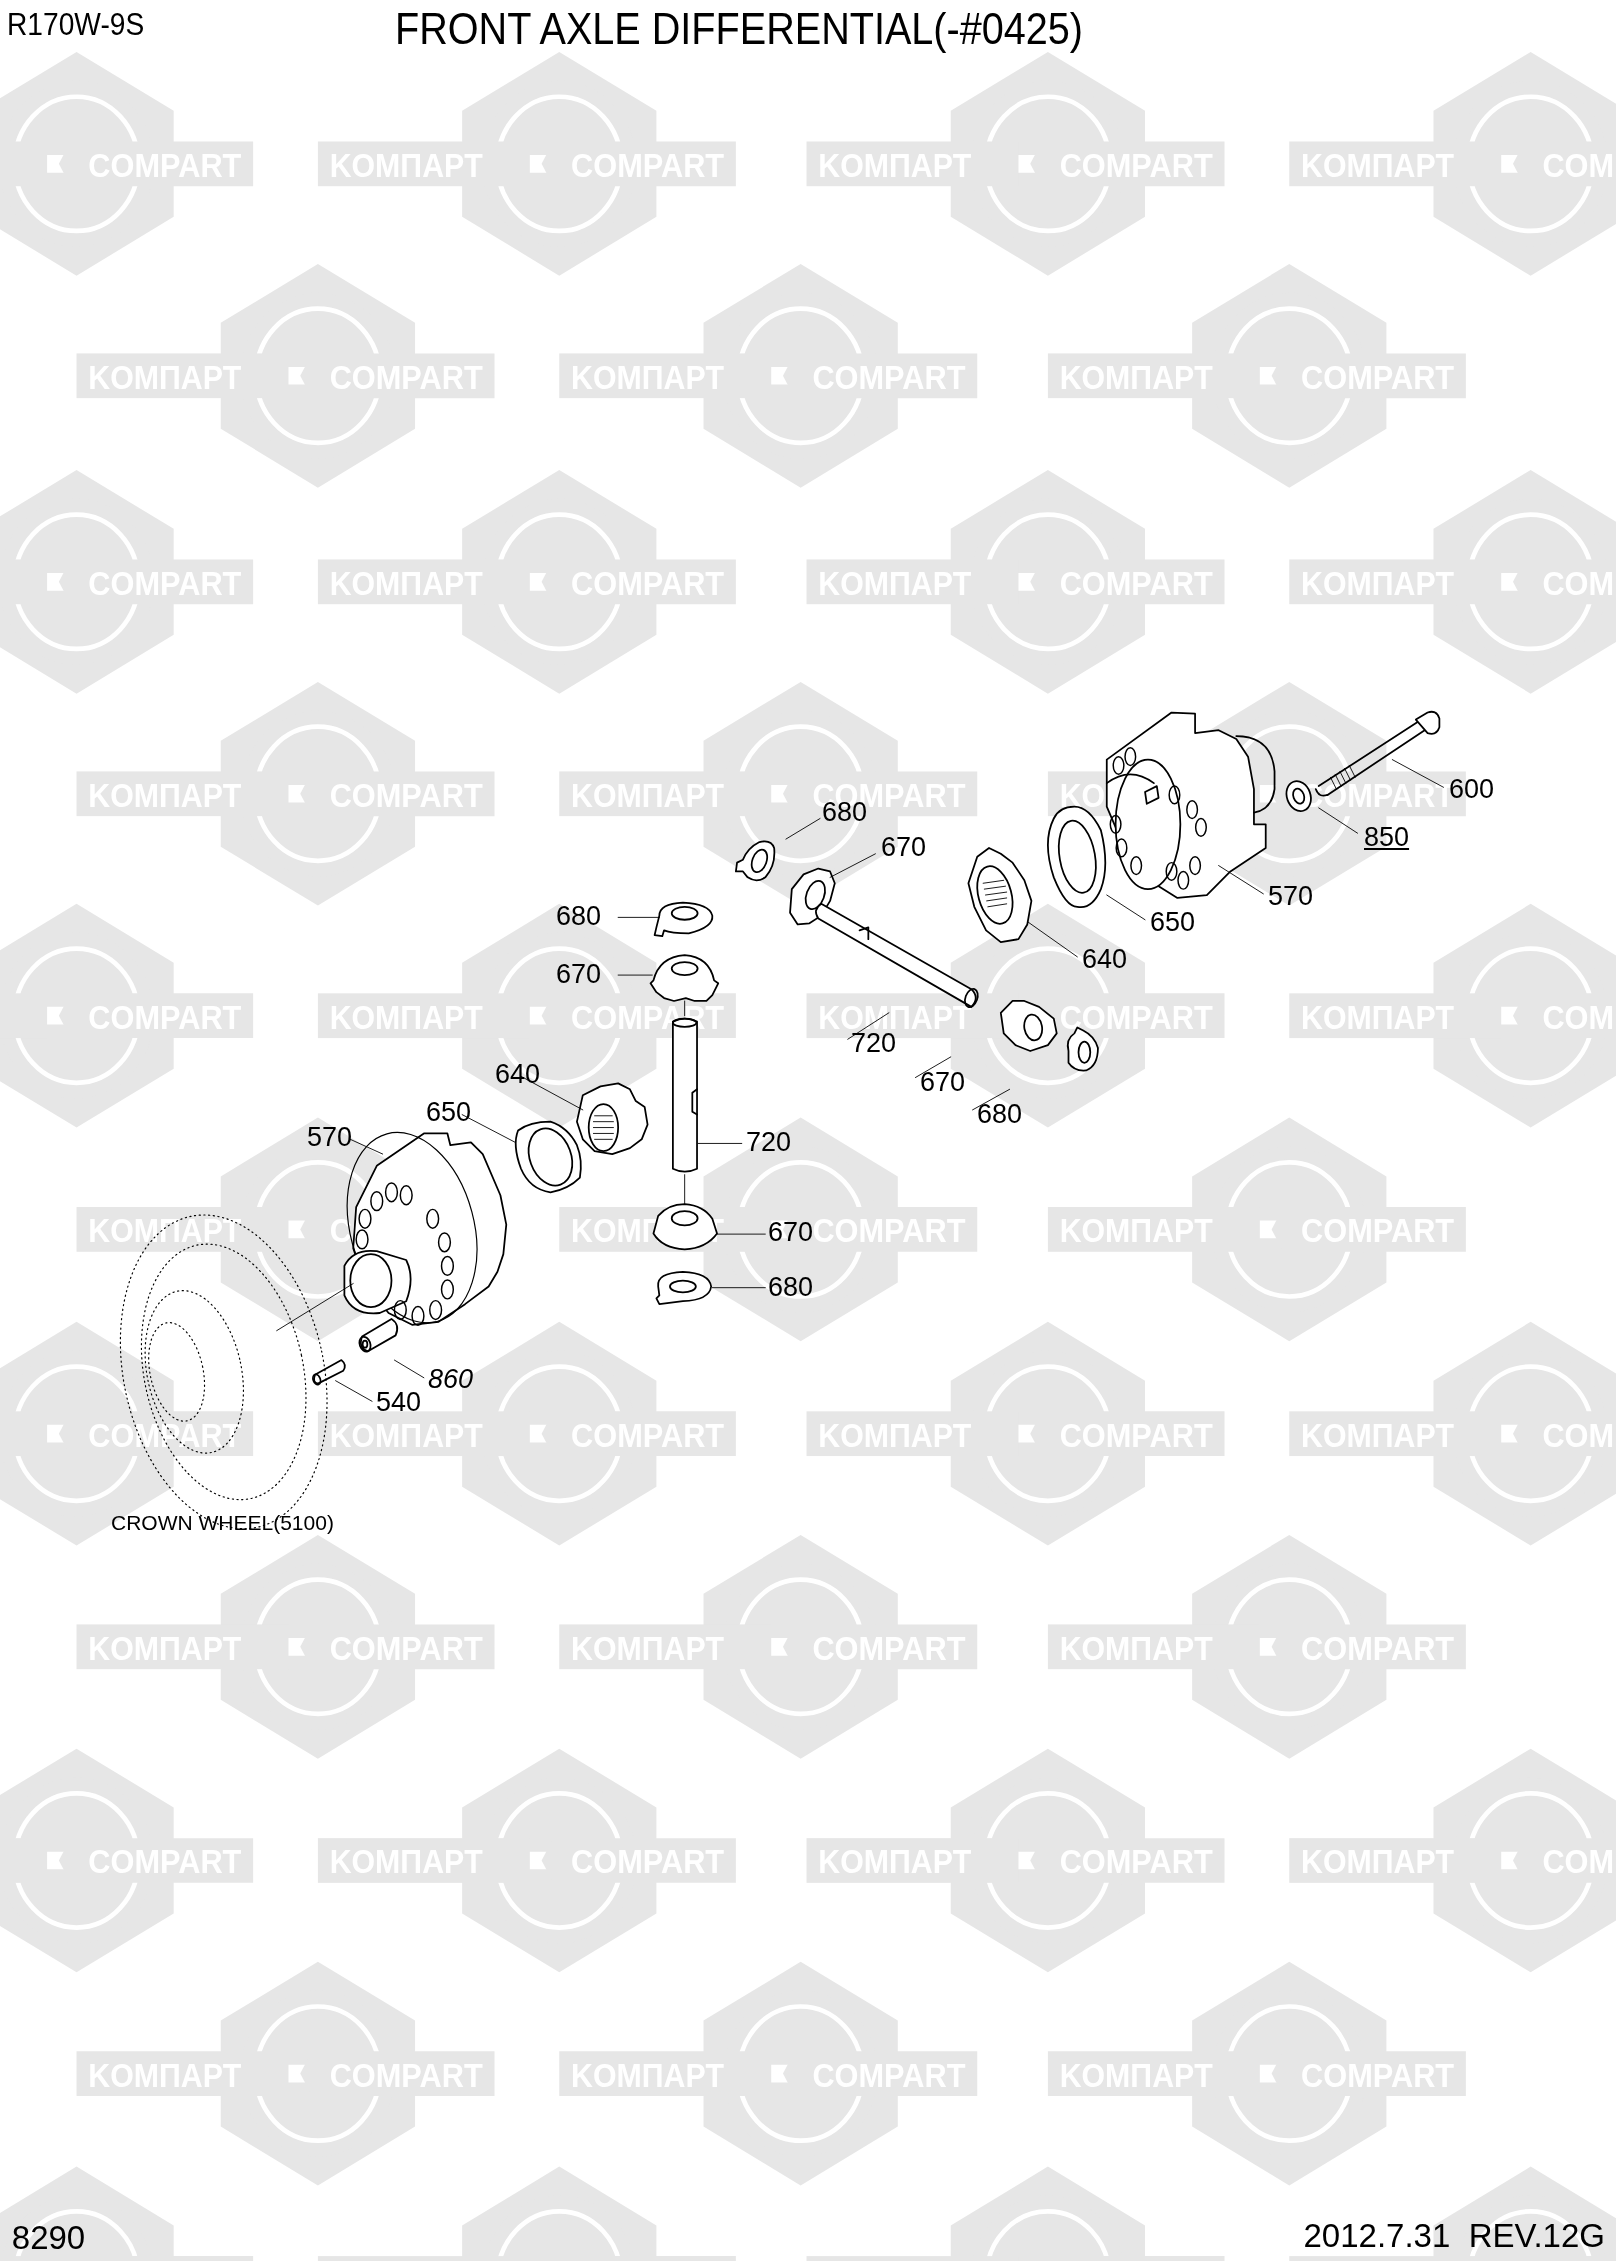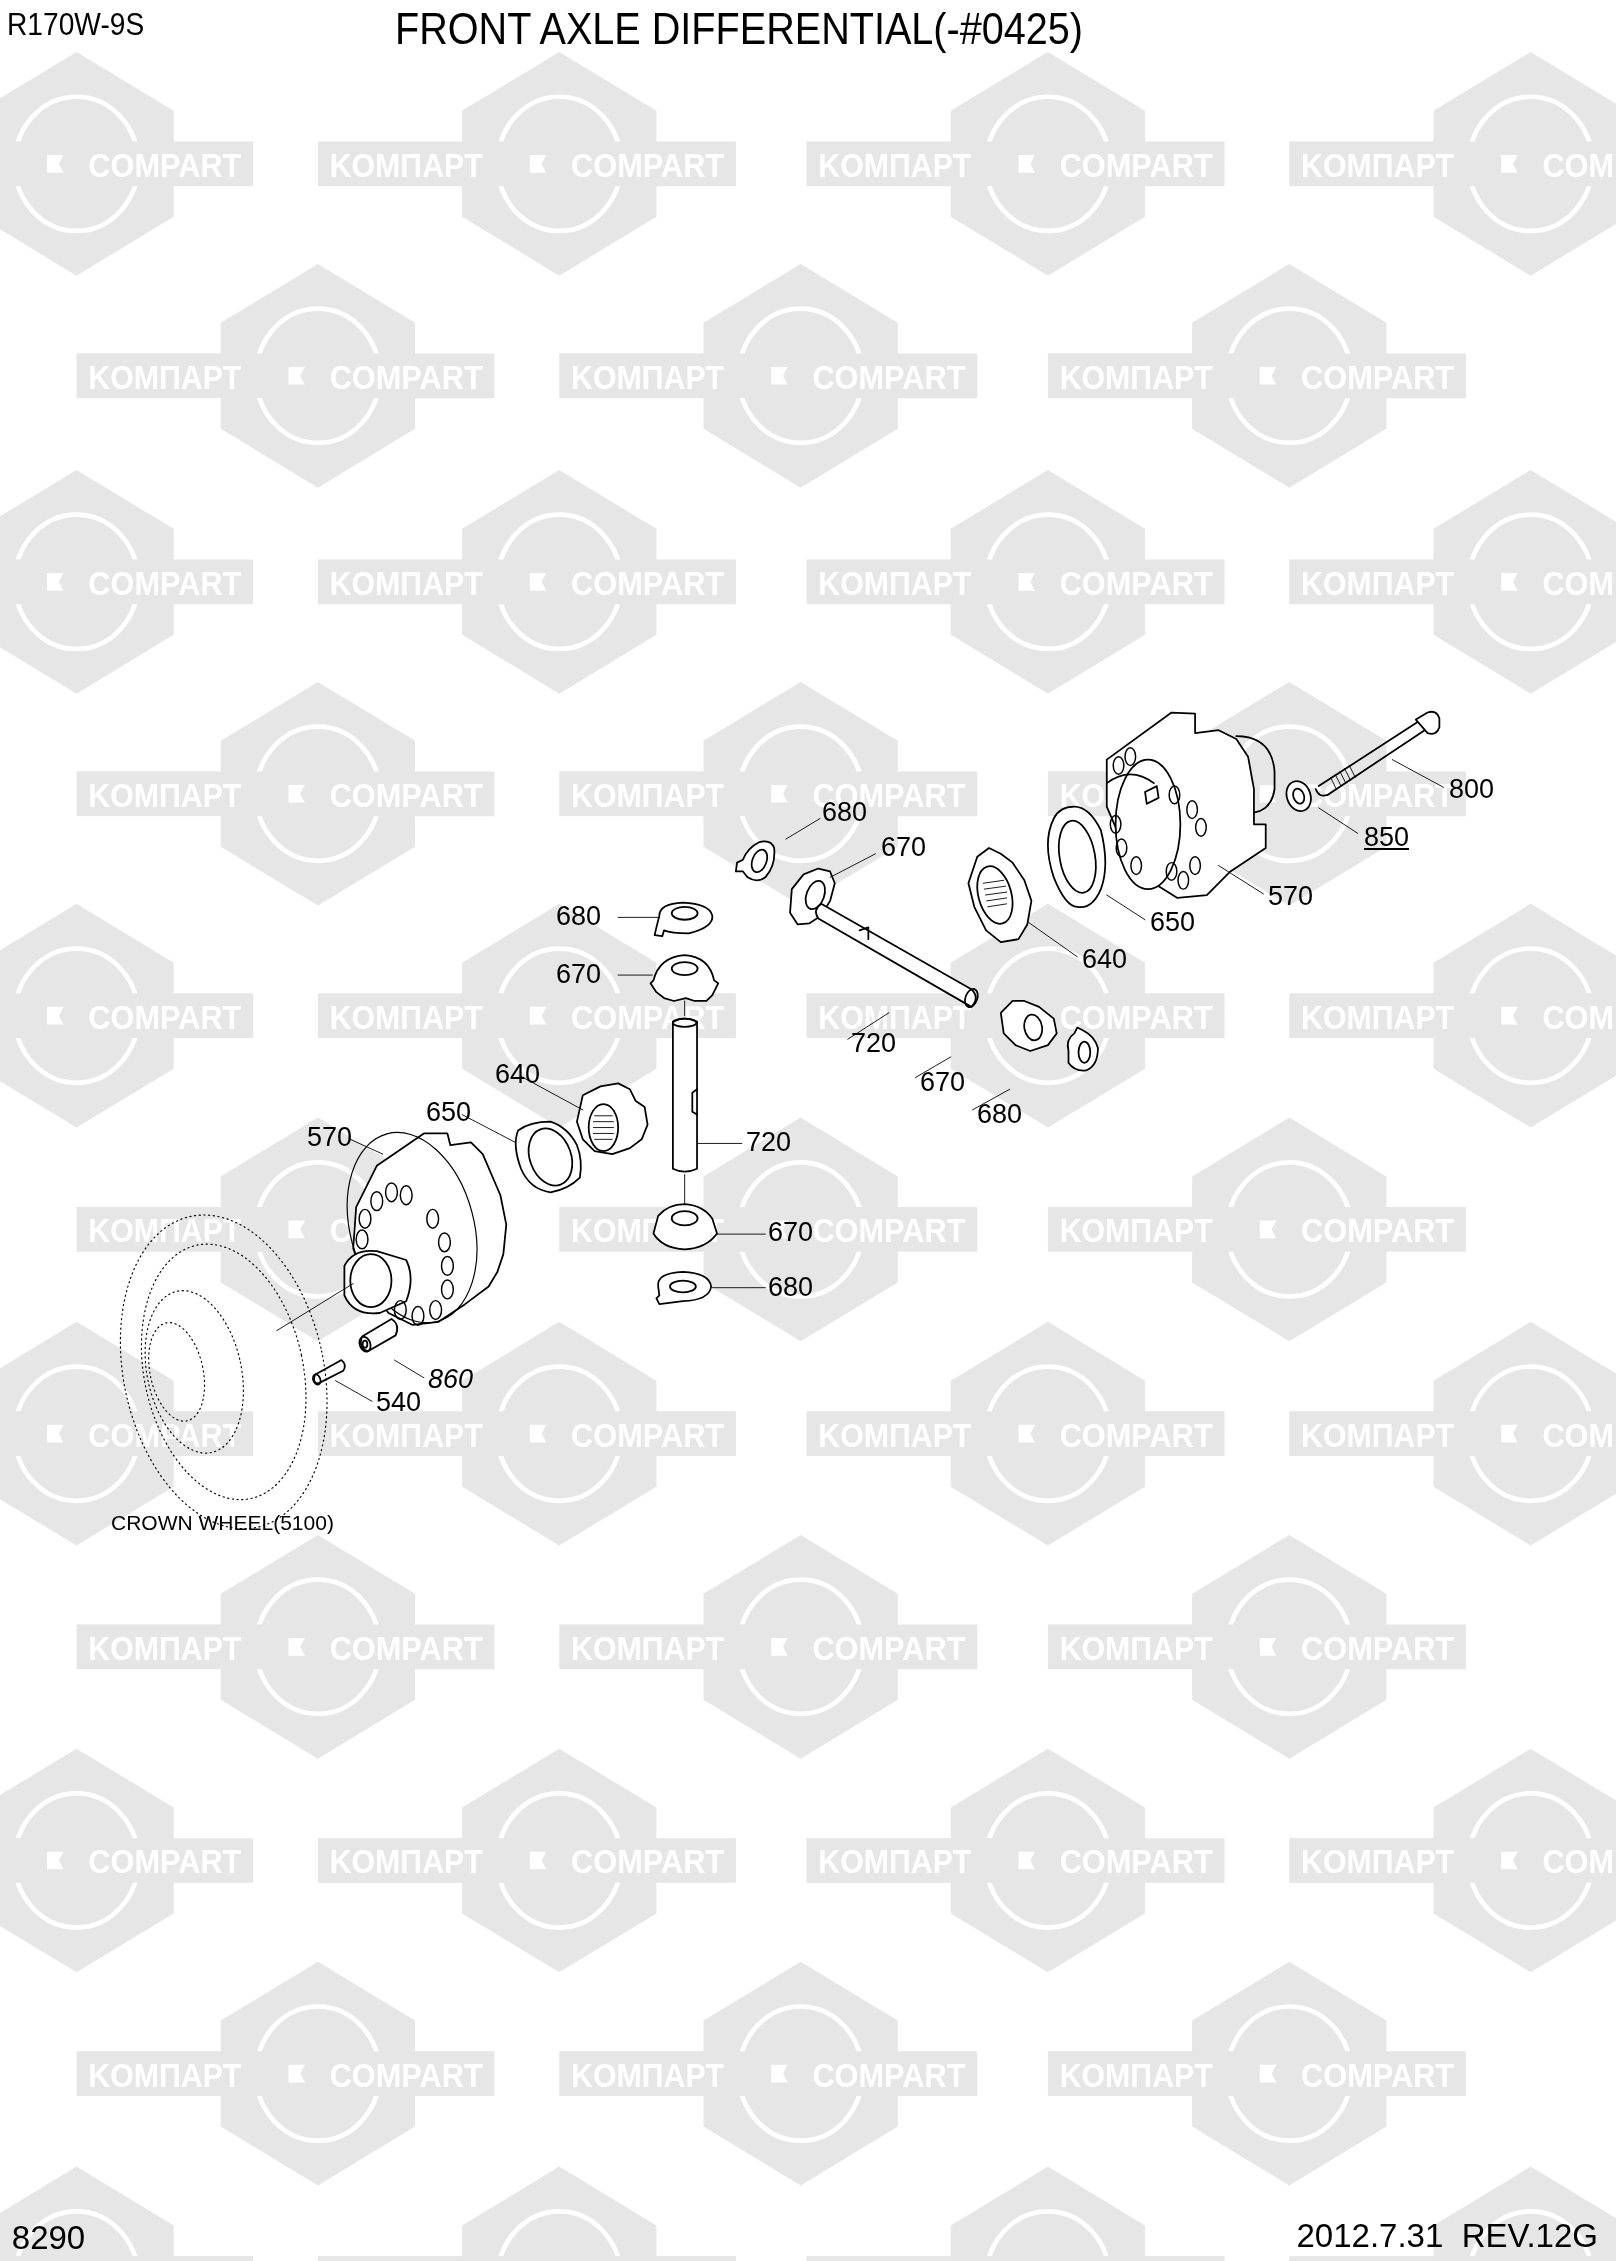--- a/index.html
+++ b/index.html
@@ -3,21 +3,21 @@
 <meta charset="utf-8">
 <style>
   html, body { margin:0; padding:0; background:#ffffff; }
   body { width:1616px; height:2261px; position:relative; overflow:hidden; font-family:"Liberation Sans", sans-serif; color:#000; }
   #wm { position:absolute; left:0; top:0; width:1616px; height:2261px; z-index:0; }
   #diagram { position:absolute; left:0; top:0; width:1616px; height:2261px; z-index:1; }
   .hdr { position:absolute; white-space:nowrap; line-height:1; z-index:2; }
   .model { left:7px; top:8.2px; font-size:32px; transform:scaleX(0.88); transform-origin:left top; }
   .title { left:395px; top:7px; font-size:44px; transform:scaleX(0.9); transform-origin:left top; }
   .pageno { left:11.8px; top:2221px; font-size:33px; }
-  .rev { right:18px; top:2219px; font-size:33px; }
+  .rev { right:11px; top:2219px; font-size:33px; }
   .lbl { position:absolute; font-size:27px; line-height:1; white-space:nowrap; z-index:2; }
   .note { position:absolute; font-size:21px; line-height:1; white-space:nowrap; z-index:2; }
 </style>
 </head>
 <body>
 
 <svg id="wm" viewBox="0 0 2745 3840" xmlns="http://www.w3.org/2000/svg">
   <defs>
     <g id="wmunit">
 
@@ -272,21 +272,21 @@
     <path d="M632,2380 L570,2345"></path>
     <path d="M600,2180 L470,2260"></path>
     <path d="M1163,1700 L1163,1725"></path>
     <path d="M1163,1995 L1163,2045"></path>
   </g>
 </svg>
 
 <div class="hdr model">R170W-9S</div>
 <div class="hdr title">FRONT AXLE DIFFERENTIAL(-#0425)</div>
 
-<div class="lbl" style="left:1449px;top:776px;">800</div>
+<div class="lbl" style="left:1449px;top:776px;">600</div>
 <div class="lbl" style="left:1364px;top:824px;text-decoration:underline;">850</div>
 <div class="lbl" style="left:1268px;top:883px;">570</div>
 <div class="lbl" style="left:1150px;top:909px;">650</div>
 <div class="lbl" style="left:1082px;top:946px;">640</div>
 <div class="lbl" style="left:822px;top:799px;">680</div>
 <div class="lbl" style="left:881px;top:834px;">670</div>
 <div class="lbl" style="left:556px;top:903px;">680</div>
 <div class="lbl" style="left:556px;top:961px;">670</div>
 <div class="lbl" style="left:851px;top:1030px;">720</div>
 <div class="lbl" style="left:920px;top:1069px;">670</div>

